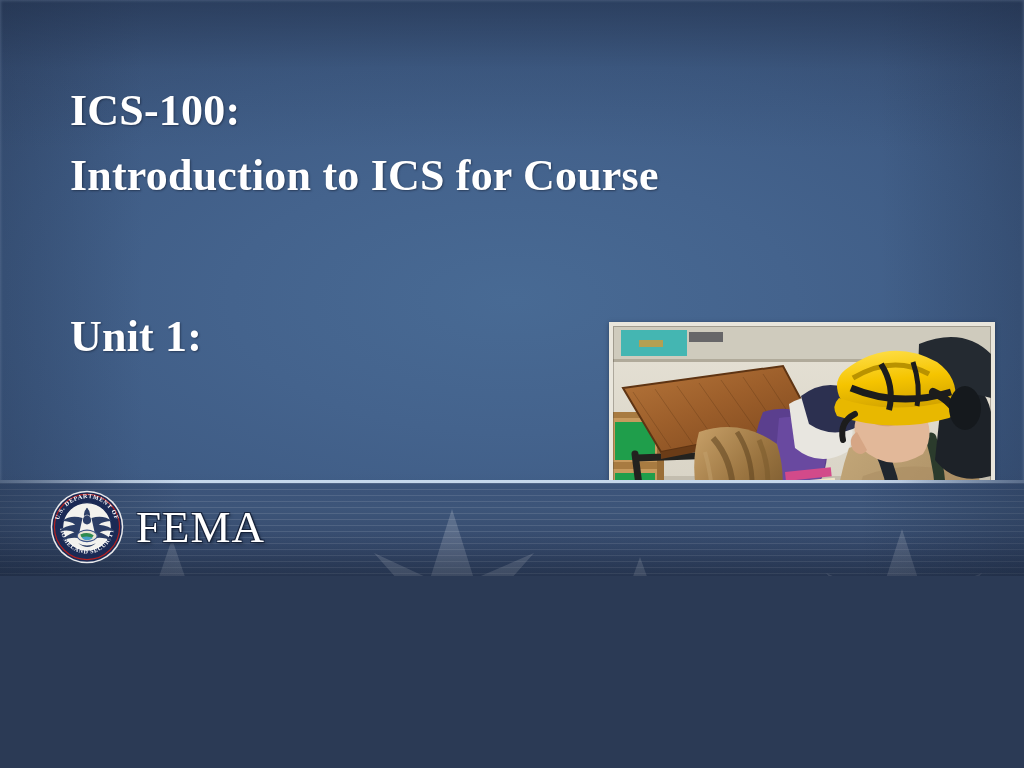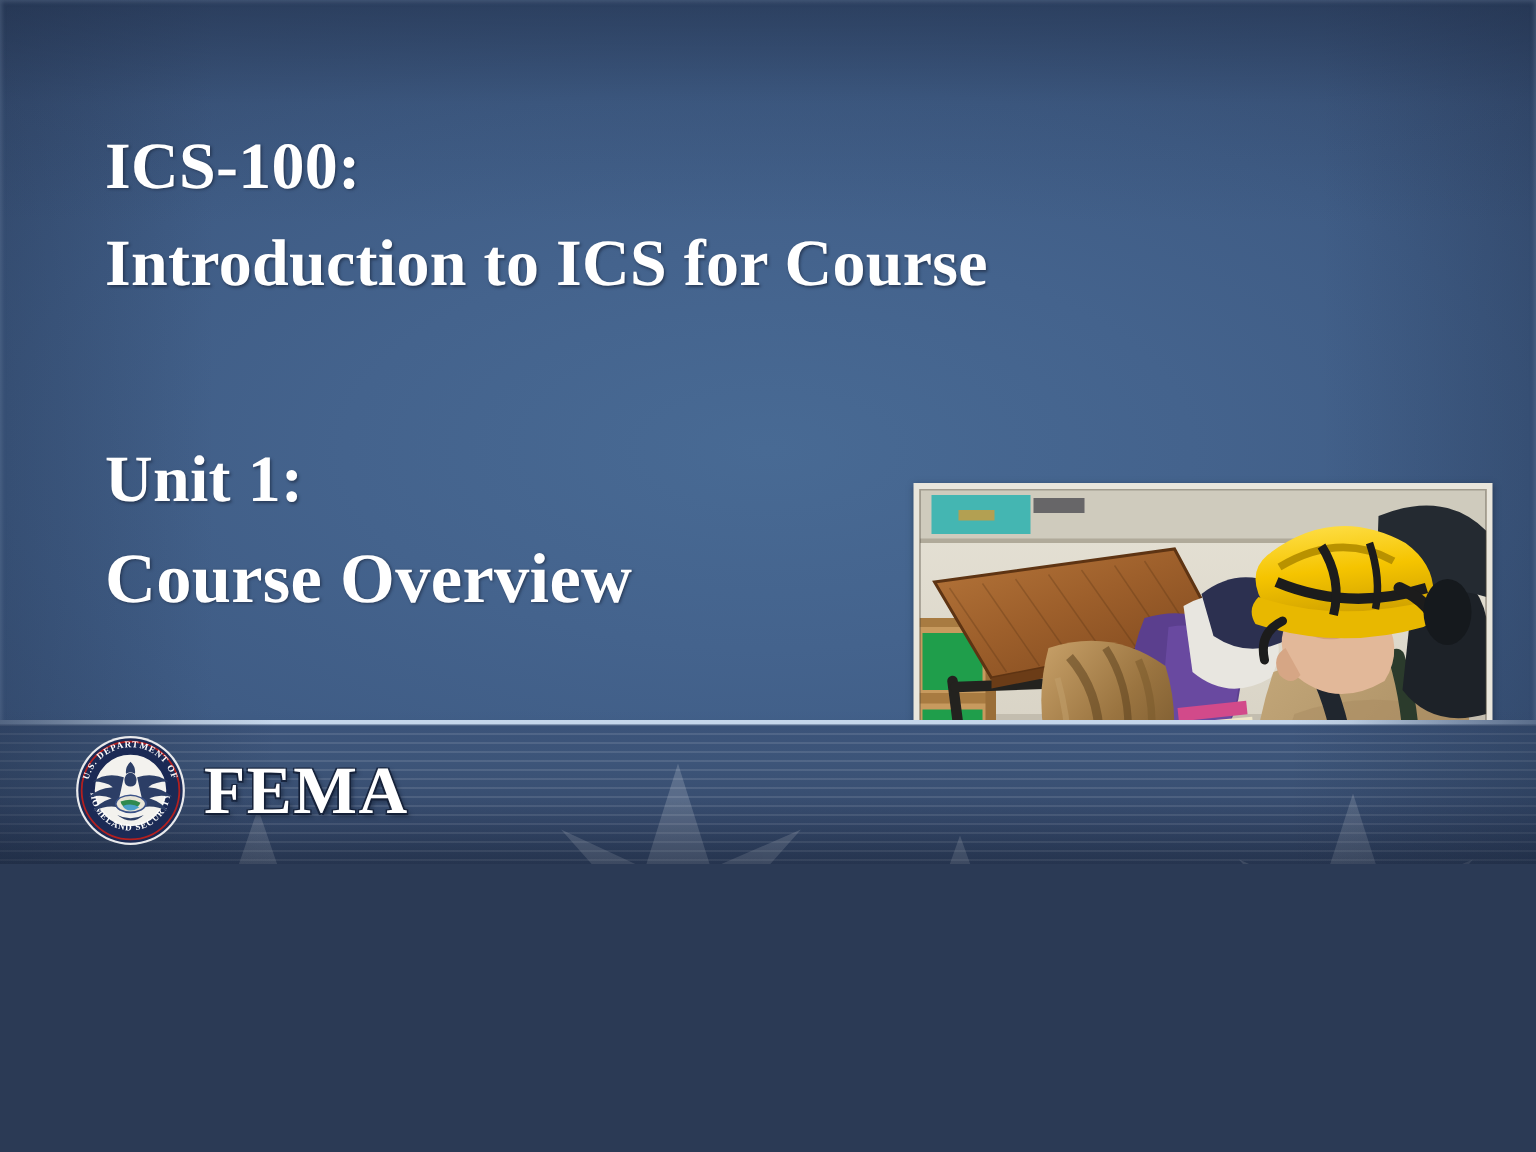--- a/index.html
+++ b/index.html
@@ -63,21 +63,21 @@
     font-size: 44px;
     line-height: 1.48;
     letter-spacing: 0.2px;
     text-shadow: 1px 1px 2px rgba(20,30,50,0.55);
     white-space: nowrap;
   }
 
   .subtitle-block {
     position: absolute;
     left: 70px;
-    top: 287px;
+    top: 304px;
     width: 560px;
   }
   .subtitle-line {
     color: #ffffff;
     font-family: "Liberation Serif", serif;
     font-weight: bold;
     font-size: 44px;
     line-height: 1.48;
     letter-spacing: 0.2px;
     text-shadow: 1px 1px 2px rgba(20,30,50,0.55);
@@ -161,21 +161,21 @@
     left: 50px;
     top: 10px;
     display: flex;
     align-items: center;
     gap: 12px;
   }
   .dhs-seal { width: 74px; height: 74px; display: block; }
   .fema-word {
     color: #ffffff;
     font-family: "Liberation Serif", serif;
-    font-weight: bold;
+    font-weight: normal;
     font-size: 45px;
     letter-spacing: 1px;
     line-height: 1;
     text-shadow:
       -1px -1px 0 rgba(20,32,55,0.85),
        1px -1px 0 rgba(20,32,55,0.85),
       -1px  1px 0 rgba(20,32,55,0.85),
        1px  1px 0 rgba(20,32,55,0.85),
        2px  2px 3px rgba(16,26,45,0.6);
   }
@@ -189,21 +189,20 @@
   <div class="bg-vignette"></div>
   <div class="bg-edge"></div>
 
   <div class="title-block">
     <div class="title-line">ICS-100:</div>
     <div class="title-line">Introduction to ICS for Course</div>
   </div>
 
   <div class="subtitle-block">
     <div class="subtitle-line">Unit 1:</div>
-    <div class="subtitle-line big">Course Overview</div>
   </div>
 
   <div class="photo-frame">
     <div class="photo">
       <svg viewBox="0 0 378 278" preserveAspectRatio="none">
         <defs>
           <linearGradient id="wallG" x1="0" y1="0" x2="0" y2="1">
             <stop offset="0" stop-color="#e6e2d6"></stop>
             <stop offset="1" stop-color="#cfc9ba"></stop>
           </linearGradient>

